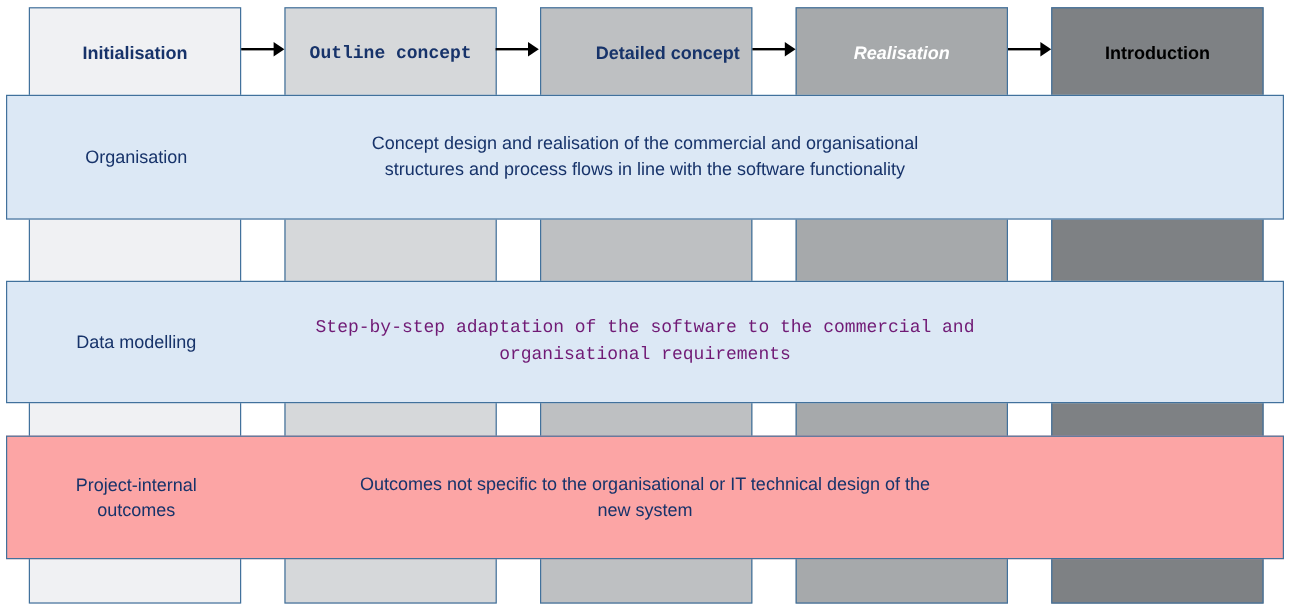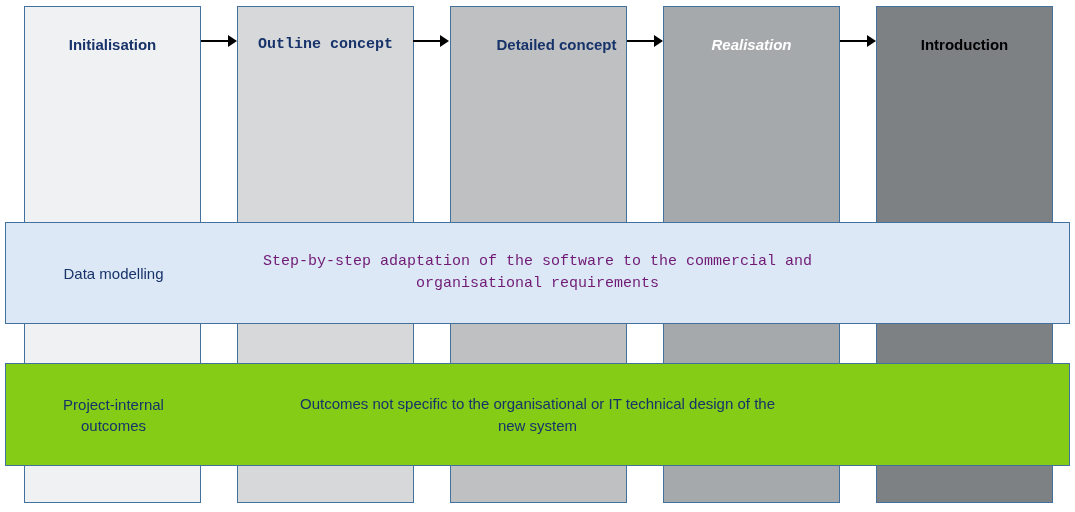--- a/index.html
+++ b/index.html
@@ -142,25 +142,30 @@
   </div>
   <div class="arrow arrow-3">
     <div class="arrow-line" style="background-color: rgb(0, 0, 0);"></div>
     <div class="arrow-head"></div>
   </div>
   <div class="arrow arrow-4">
     <div class="arrow-line" style="background-color: rgb(0, 0, 0);"></div>
     <div class="arrow-head"></div>
   </div>
 
-  <div class="band band-2" style="background-color: rgb(220, 232, 245); border-color: rgb(65, 113, 156);">
+  <div class="band band-1" style="background-color: rgb(220, 232, 245); border-color: rgb(65, 113, 156);">
+    <div class="band-label" style="color: rgb(23, 51, 106);">Organisation</div>
+    <div class="band-desc" style="color: rgb(23, 51, 106);">Concept design and realisation of the commercial and organisational
+structures and process flows in line with the software functionality</div>
+  </div>
+  <div class="band band-2" style="background-color: rgb(220, 232, 245); border-color: rgb(65, 113, 156); margin-top: 12px;">
     <div class="band-label" style="color: rgb(23, 51, 106);">Data modelling</div>
     <div class="band-desc" style="color: #701a75; font-family: Liberation Mono, monospace;">Step-by-step adaptation of the software to the commercial and
 organisational requirements</div>
   </div>
-  <div class="band band-3" style="background-color: #84cc16; border-color: rgb(65, 113, 156);">
+  <div class="band band-3" style="background-color: #fca5a5; border-color: rgb(65, 113, 156);">
     <div class="band-label" style="color: rgb(23, 51, 106);">Project-internal
 outcomes</div>
     <div class="band-desc" style="color: rgb(23, 51, 106);">Outcomes not specific to the organisational or IT technical design of the
 new system</div>
   </div>
 
 </div>
 
 </body></html>

